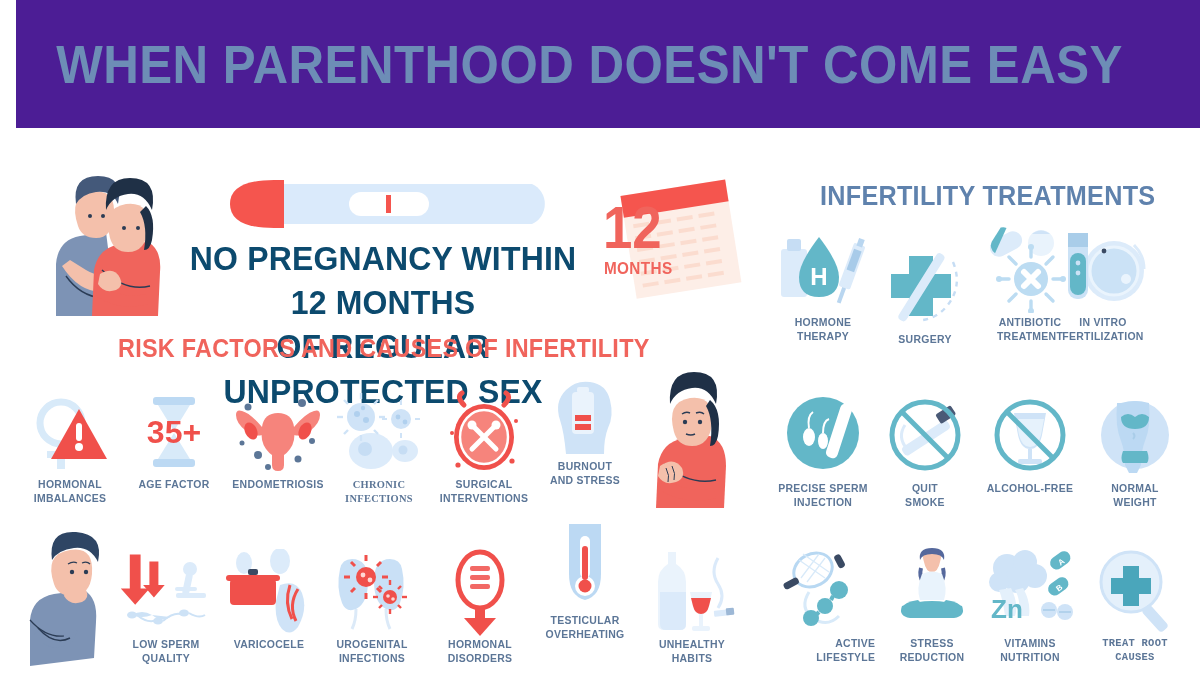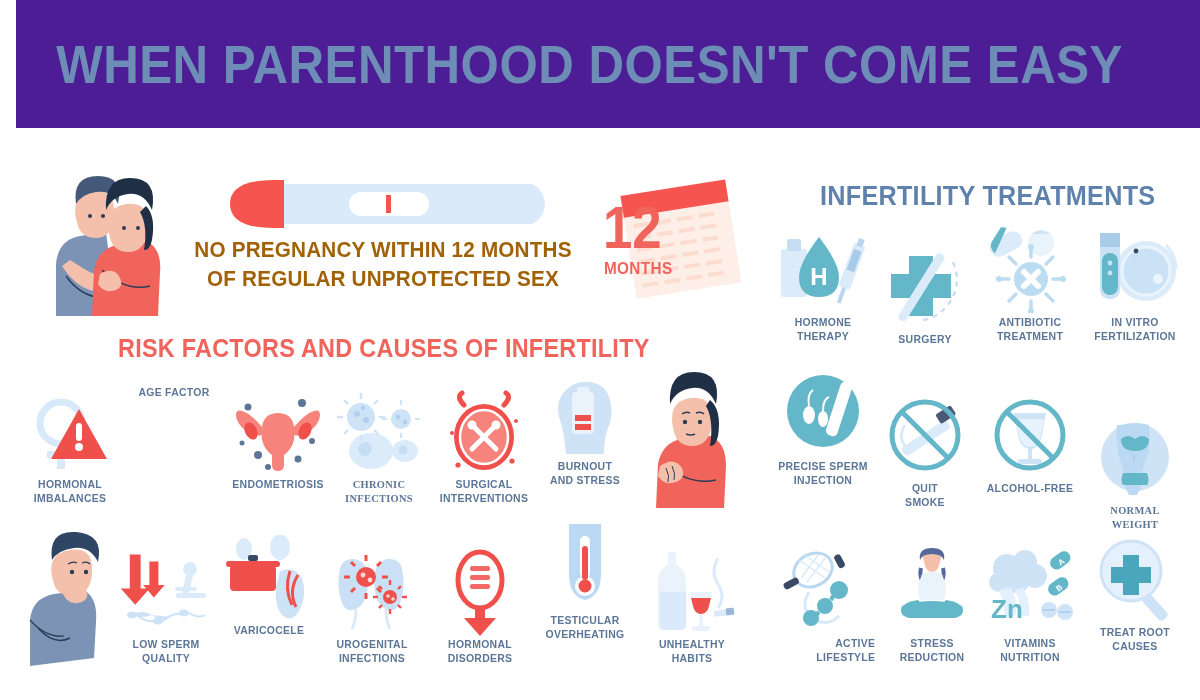--- a/index.html
+++ b/index.html
@@ -28,22 +28,22 @@
   .sec-head {
     position:absolute; font-weight:bold; white-space:nowrap;
     transform:scaleX(0.9); transform-origin:left center;
   }
   #treatments-heading { left:820px; top:180px; font-size:28px; color:#5f82ad; letter-spacing:.3px;}
   #risk-heading { left:118px; top:333px; font-size:26px; color:#f0645c; letter-spacing:.3px;}
 
   
   #hero-statement {
     position:absolute; left:163px; top:236px; width:440px;
-    text-align:center; color:#a16207; font-weight:bold;
-    font-size:22px; line-height:1.30; letter-spacing:.2px;
+    text-align:center; color:#0c4a6e; font-weight:bold;
+    font-size:34px; line-height:1.30; letter-spacing:.2px;
   }
   #hero-statement span { display:block; transform:scaleX(0.94); }
 
   
   .cell { position:absolute; width:96px; text-align:center; }
   .cell .art { height:92px; position:relative; }
   .cell .art svg { position:absolute; left:50%; top:50%; transform:translate(-50%,-50%); }
   .cell .cap {
     font-size:11px; font-weight:bold; color:#5c7697;
     line-height:1.25; letter-spacing:.3px; white-space:pre-line;
@@ -156,20 +156,29 @@
       <path d="M52 20 L80 70 H24 z" fill="#f0504b"></path>
       <rect x="49" y="34" width="6" height="18" rx="3" fill="#fff"></rect>
       <circle cx="52" cy="58" r="4" fill="#fff"></circle>
     </svg>
   </div>
   <div class="cap">HORMONAL
 IMBALANCES</div>
 </div>
 
 <div class="cell" style="left:126px;top:386px;">
+  <div class="art">
+    <svg width="86" height="86" viewBox="0 0 86 86">
+      <rect x="22" y="8" width="42" height="8" rx="3" fill="#bcd9f3"></rect>
+      <rect x="22" y="70" width="42" height="8" rx="3" fill="#bcd9f3"></rect>
+      <path d="M27 16 h32 l-16 26 z" fill="#d8eaf9"></path>
+      <path d="M27 70 h32 l-16-26 z" fill="#d8eaf9"></path>
+      <text x="43" y="54" font-family="Liberation Sans, sans-serif" font-size="32" font-weight="bold" fill="#f0504b" text-anchor="middle">35+</text>
+    </svg>
+  </div>
   <div class="cap">AGE FACTOR</div>
 </div>
 
 <div class="cell wide" style="left:223px;top:386px;">
   <div class="art">
     <svg width="92" height="86" viewBox="0 0 92 86">
       <path d="M46 24 q-14 0-16 14 q-2 14 4 22 q6 8 12 8 q6 0 12-8 q6-8 4-22 q-2-14-16-14z" fill="#f6847c"></path>
       <path d="M30 38 q-12-14-20-16 q-6-2-6 4 q0 8 10 16 q8 6 16 4z" fill="#f6847c"></path>
       <path d="M62 38 q12-14 20-16 q6-2 6 4 q0 8-10 16 q-8 6-16 4z" fill="#f6847c"></path>
       <ellipse cx="19" cy="42" rx="6" ry="9" transform="rotate(-25 19 42)" fill="#f0504b"></ellipse>
@@ -315,21 +324,21 @@
         <path d="M19 66 q12 10 22 4"></path>
           <path d="M45 72 q12-10 20-6"></path>
           <path d="M71 64 q10 6 16 2"></path>
       </g>
     </svg>
   </div>
   <div class="cap">LOW SPERM
 QUALITY</div>
 </div>
 
-<div class="cell" style="left:221px;top:532px;">
+<div class="cell" style="left:221px;top:546px;">
   <div class="art">
     <svg width="94" height="86" viewBox="0 0 94 86">
       <ellipse cx="22" cy="14" rx="8" ry="11" fill="#dcebfa"></ellipse>
       <ellipse cx="58" cy="12" rx="10" ry="13" fill="#dcebfa"></ellipse>
       <rect x="8" y="30" width="46" height="26" rx="4" fill="#f0504b"></rect>
       <rect x="4" y="26" width="54" height="6" rx="3" fill="#f0504b"></rect>
       <rect x="26" y="20" width="10" height="6" rx="2" fill="#3a4a63"></rect>
       <path d="M58 36 q16-6 22 8 q6 16-4 34 q-8 10-16 2 q-8-10-6-28 z" fill="#cfe3f7"></path>
       <path d="M68 36 q-6 18 2 34" stroke="#f0504b" stroke-width="3" fill="none"></path>
       <path d="M76 40 q-10 16-2 32" stroke="#f0504b" stroke-width="3" fill="none"></path>
@@ -489,41 +498,41 @@
           <path d="M41 45 L55 59"></path>
             <path d="M55 45 L41 59"></path>
         </g>
       </g>
     </svg>
   </div>
   <div class="cap">ANTIBIOTIC
 TREATMENT</div>
 </div>
 
-<div class="cell wide" style="left:1080px;top:224px;">
+<div class="cell wide" style="left:1048px;top:224px;">
   <div class="art">
     <svg width="94" height="86" viewBox="0 0 94 86">
       <circle cx="58" cy="44" r="30" fill="#dcebfa"></circle>
       <circle cx="58" cy="44" r="24" fill="#cbe2f6"></circle>
       <circle cx="58" cy="44" r="24" fill="none" stroke="#eaf4fd" stroke-width="3"></circle>
       <circle cx="70" cy="52" r="5" fill="#eaf4fd"></circle>
       <circle cx="48" cy="24" r="2.4" fill="#3a4a63"></circle>
       <path d="M78 18 q10 10 10 24" fill="none" stroke="#dcebfa" stroke-width="3"></path>
       <rect x="12" y="6" width="20" height="66" rx="9" fill="#cbe2f6"></rect>
       <rect x="12" y="6" width="20" height="14" fill="#a9cde9"></rect>
       <rect x="14" y="26" width="16" height="42" rx="8" fill="#63b7c8"></rect>
       <circle cx="22" cy="36" r="2.4" fill="#cbe2f6"></circle>
         <circle cx="22" cy="46" r="2.4" fill="#cbe2f6"></circle>
     </svg>
   </div>
   <div class="cap">IN VITRO
 FERTILIZATION</div>
 </div>
 
-<div class="cell wide" style="left:768px;top:368px;">
+<div class="cell wide" style="left:768px;top:390px;">
   <div class="art">
     <svg width="88" height="86" viewBox="0 0 88 86">
       <circle cx="44" cy="40" r="36" fill="#63b7c8"></circle>
       <g fill="#ffffff">
         <ellipse cx="30" cy="44" rx="6" ry="9"></ellipse>
         <ellipse cx="44" cy="48" rx="5" ry="8"></ellipse>
       </g>
       <g stroke="#ffffff" stroke-width="2" fill="none">
         <path d="M30 35 q-2-12 4-16"></path>
           <path d="M44 40 q0-12 6-14"></path>
@@ -556,21 +565,21 @@
       <path d="M30 26 h28 l-3 16 q-3 12-11 12 q-8 0-11-12z" fill="#e6f2fc"></path>
       <rect x="42" y="56" width="4" height="12" fill="#cfe3f7"></rect>
       <rect x="32" y="66" width="24" height="5" rx="2" fill="#cfe3f7"></rect>
       <circle cx="44" cy="42" r="33" fill="none" stroke="#63b7c8" stroke-width="5"></circle>
       <path d="M21 19 L67 65" stroke="#63b7c8" stroke-width="5"></path>
     </svg>
   </div>
   <div class="cap">ALCOHOL-FREE</div>
 </div>
 
-<div class="cell wide" style="left:1080px;top:412px;font-family:Liberation Serif, serif;">
+<div class="cell wide" style="left:1080px;top:390px;">
   <div class="art">
     <svg width="88" height="86" viewBox="0 0 88 86">
       <circle cx="44" cy="42" r="34" fill="#cfe3f7"></circle>
       <path d="M30 10 q14-4 28 0 q2 24-4 38 q-4 10-4 24 l-4 8 h-8 l-4-8 q0-14-4-24 q-6-14-4-38z" fill="#bcd9f3"></path>
       <path d="M30 24 q7-6 14 0 q7-6 14 0 q0 12-14 12 q-14 0-14-12z" fill="#63b7c8"></path>
       <path d="M32 58 h24 q3 8 0 12 h-24 q-3-4 0-12z" fill="#63b7c8"></path>
       <path d="M42 40 q3 3 0 6" stroke="#a9cde9" stroke-width="2" fill="none"></path>
     </svg>
   </div>
   <div class="cap">NORMAL
@@ -640,21 +649,21 @@
       <circle cx="66" cy="62" r="8" fill="#cfe3f7"></circle>
       <circle cx="82" cy="64" r="8" fill="#cfe3f7"></circle>
       <path d="M60 62 h12 M76 64 h12" stroke="#a9cde9" stroke-width="1.6"></path>
       <text x="24" y="70" font-family="Liberation Sans, sans-serif" font-size="26" font-weight="bold" fill="#63b7c8" text-anchor="middle">Zn</text>
     </svg>
   </div>
   <div class="cap">VITAMINS
 NUTRITION</div>
 </div>
 
-<div class="cell wide" style="left:1080px;top:534px;">
+<div class="cell wide" style="left:1080px;top:545px;font-family:Liberation Mono, monospace;">
   <div class="art">
     <svg width="88" height="86" viewBox="0 0 88 86">
       <circle cx="40" cy="34" r="30" fill="#e4f0fb" stroke="#cfe3f7" stroke-width="3"></circle>
       <path d="M32 18 h16 v12 h12 v16 h-12 v12 h-16 v-12 h-12 v-16 h12z" fill="#4aa6bb"></path>
       <rect x="58" y="56" width="11" height="30" rx="4" transform="rotate(-42 63 70)" fill="#cfe3f7"></rect>
     </svg>
   </div>
   <div class="cap">TREAT ROOT
 CAUSES</div>
 </div>

